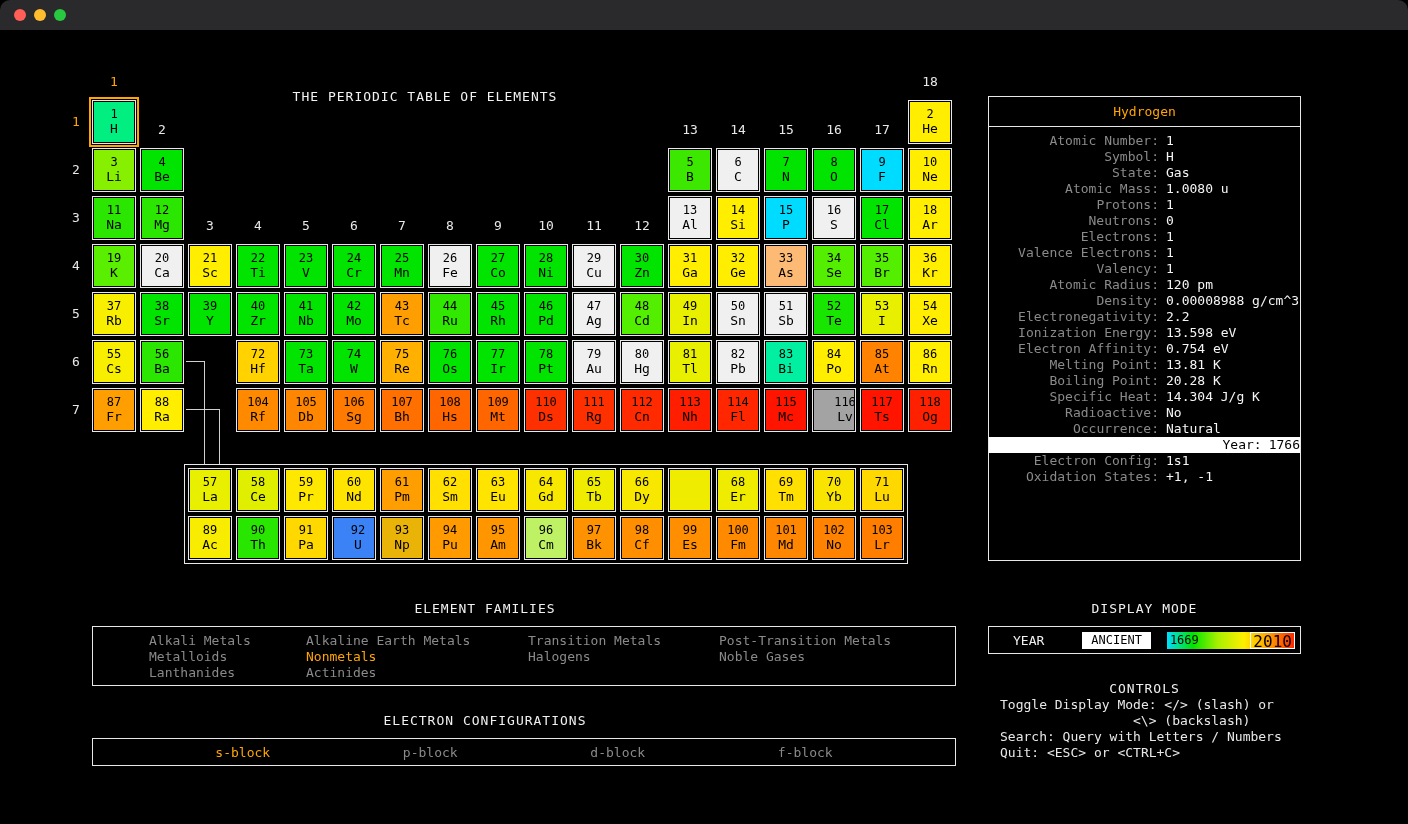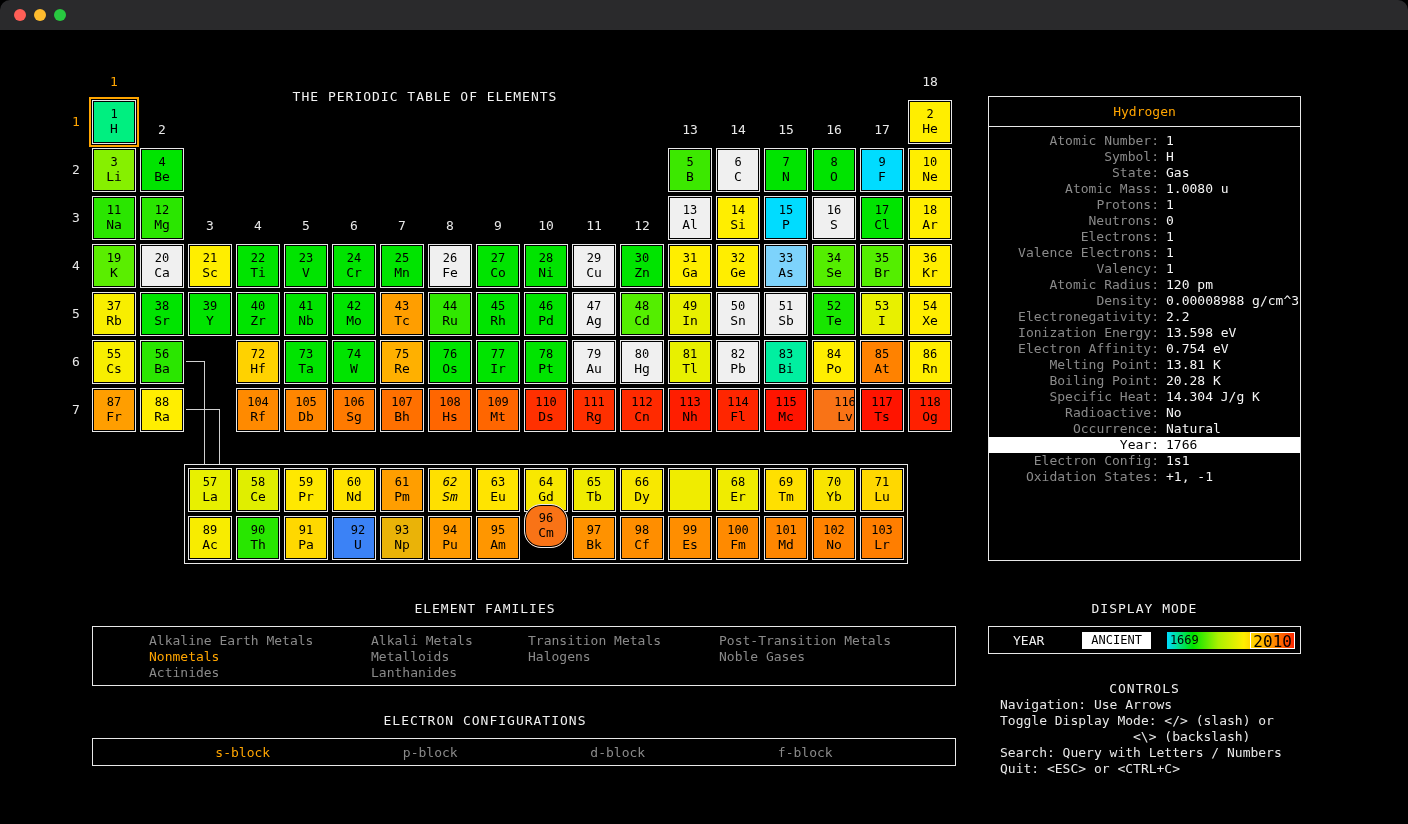--- a/index.html
+++ b/index.html
@@ -29,21 +29,21 @@
   .c2h { left:186px; top:409px; width:34px; height:1px; }
   .c2v { left:219px; top:409px; width:1px; height:55px; }
   .fb-box { position:absolute; left:184px; top:464px; width:724px; height:100px; border:1px solid #e8e8e8; }
 
   .panel { position:absolute; left:988px; top:96px; width:313px; height:465px; border:1px solid #e8e8e8; }
   .panel-title { height:30px; line-height:30px; text-align:center; border-bottom:1px solid #e8e8e8; color:#ffa500; }
   #detail-rows { padding-top:6px; }
   .drow { display:flex; height:16px; line-height:16px; padding-left:4px; white-space:pre; }
   .dlabel { width:166px; text-align:right; color:#8a8a8a; }
   .dvalue { margin-left:7px; color:#f5f5f5; }
-  .dhl { background:#ffffff; }
+  .dhl { background:#ffffff;justify-content:flex-end; }
   .dhl .dlabel, .dhl .dvalue { color:#000; }
 
   .sect-title { position:absolute; text-align:center; color:#f0f0f0; letter-spacing:1px; }
   .families-title { left:92px; top:601px; width:786px; }
   .configs-title { left:92px; top:713px; width:786px; }
   .dm-title { left:988px; top:601px; width:313px; }
   .controls-title { left:988px; top:681px; width:313px; }
 
   .box { position:absolute; border:1px solid #e8e8e8; }
   .families-box { left:92px; top:626px; width:864px; height:60px; padding:6px 0 0 56px; }
@@ -204,21 +204,21 @@
       <div class="symb">Zn</div>
     </div>
     <div class="cell" style="left: 668px; top: 244px; background: rgb(255, 238, 0);">
       <div class="num">31</div>
       <div class="symb">Ga</div>
     </div>
     <div class="cell" style="left: 716px; top: 244px; background: rgb(255, 238, 0);">
       <div class="num">32</div>
       <div class="symb">Ge</div>
     </div>
-    <div class="cell" style="left: 764px; top: 244px; background: #7dd3fc;">
+    <div class="cell" style="left: 764px; top: 244px; background: #fdba74;">
       <div class="num">33</div>
       <div class="symb">As</div>
     </div>
     <div class="cell" style="left: 812px; top: 244px; background: rgb(84, 238, 0);">
       <div class="num">34</div>
       <div class="symb">Se</div>
     </div>
     <div class="cell" style="left: 860px; top: 244px; background: rgb(84, 238, 0);">
       <div class="num">35</div>
       <div class="symb">Br</div>
@@ -416,21 +416,21 @@
       <div class="symb">Nh</div>
     </div>
     <div class="cell" style="left: 716px; top: 388px; background: rgb(255, 38, 0);">
       <div class="num">114</div>
       <div class="symb">Fl</div>
     </div>
     <div class="cell" style="left: 764px; top: 388px; background: rgb(255, 20, 0);">
       <div class="num">115</div>
       <div class="symb">Mc</div>
     </div>
-    <div class="cell" style="left: 812px; top: 388px; background: #f97316; padding-left: 22px;">
+    <div class="cell" style="left: 812px; top: 388px; background: #a3a3a3; padding-left: 22px;">
       <div class="num">116</div>
       <div class="symb">Lv</div>
     </div>
     <div class="cell" style="left: 860px; top: 388px; background: rgb(255, 20, 0);">
       <div class="num">117</div>
       <div class="symb">Ts</div>
     </div>
     <div class="cell" style="left: 908px; top: 388px; background: rgb(255, 32, 0);">
       <div class="num">118</div>
       <div class="symb">Og</div>
@@ -448,21 +448,21 @@
       <div class="symb">Pr</div>
     </div>
     <div class="cell" style="left: 332px; top: 468px; background: rgb(255, 228, 0);">
       <div class="num">60</div>
       <div class="symb">Nd</div>
     </div>
     <div class="cell" style="left: 380px; top: 468px; background: rgb(255, 158, 0);">
       <div class="num">61</div>
       <div class="symb">Pm</div>
     </div>
-    <div class="cell" style="left: 428px; top: 468px; background: rgb(255, 224, 0); font-style: italic;">
+    <div class="cell" style="left: 428px; top: 468px; background: rgb(255, 224, 0);">
       <div class="num">62</div>
       <div class="symb">Sm</div>
     </div>
     <div class="cell" style="left: 476px; top: 468px; background: rgb(255, 228, 0);">
       <div class="num">63</div>
       <div class="symb">Eu</div>
     </div>
     <div class="cell" style="left: 524px; top: 468px; background: rgb(248, 232, 0);">
       <div class="num">64</div>
       <div class="symb">Gd</div>
@@ -516,21 +516,21 @@
       <div class="symb">Np</div>
     </div>
     <div class="cell" style="left: 428px; top: 516px; background: rgb(255, 154, 0);">
       <div class="num">94</div>
       <div class="symb">Pu</div>
     </div>
     <div class="cell" style="left: 476px; top: 516px; background: rgb(255, 150, 0);">
       <div class="num">95</div>
       <div class="symb">Am</div>
     </div>
-    <div class="cell" style="left: 524px; top: 504px; background: #f97316; border-radius: 17px;">
+    <div class="cell" style="left: 524px; top: 516px; background: #bef264;">
       <div class="num">96</div>
       <div class="symb">Cm</div>
     </div>
     <div class="cell" style="left: 572px; top: 516px; background: rgb(255, 146, 0);">
       <div class="num">97</div>
       <div class="symb">Bk</div>
     </div>
     <div class="cell" style="left: 620px; top: 516px; background: rgb(255, 142, 0);">
       <div class="num">98</div>
       <div class="symb">Cf</div>
@@ -606,29 +606,29 @@
       <div class="drow"><span class="dlabel">Occurrence:</span><span class="dvalue">Natural</span></div>
       <div class="drow dhl"><span class="dlabel">Year:</span><span class="dvalue">1766</span></div>
       <div class="drow"><span class="dlabel">Electron Config:</span><span class="dvalue">1s1</span></div>
       <div class="drow"><span class="dlabel">Oxidation States:</span><span class="dvalue">+1, -1</span></div>
     </div>
 </div>
 
 <div class="sect-title families-title">ELEMENT FAMILIES</div>
 <div class="box families-box">
   <div id="families-grid">
+      <div class="fcol fcol1">
+        <div class="fitem">Alkali Metals</div>
+        <div class="fitem">Metalloids</div>
+        <div class="fitem">Lanthanides</div>
+      </div>
       <div class="fcol fcol2">
         <div class="fitem">Alkaline Earth Metals</div>
         <div class="fitem accent">Nonmetals</div>
         <div class="fitem">Actinides</div>
-      </div>
-      <div class="fcol fcol1">
-        <div class="fitem">Alkali Metals</div>
-        <div class="fitem">Metalloids</div>
-        <div class="fitem">Lanthanides</div>
       </div>
       <div class="fcol fcol3">
         <div class="fitem">Transition Metals</div>
         <div class="fitem">Halogens</div>
       </div>
       <div class="fcol fcol4">
         <div class="fitem">Post-Transition Metals</div>
         <div class="fitem">Noble Gases</div>
       </div>
     </div>
@@ -649,18 +649,17 @@
   <span class="dm-mode">YEAR</span>
   <span class="dm-ancient">ANCIENT</span>
   <span class="dm-gradient" style="background: linear-gradient(90deg, rgb(0, 220, 255), rgb(0, 228, 0), rgb(170, 240, 0), rgb(255, 238, 0), rgb(255, 158, 0), rgb(255, 34, 0));">
     <span class="dm-min">1669</span>
     <span class="dm-max">2010</span>
   </span>
 </div>
 
 <div class="sect-title controls-title">CONTROLS</div>
 <div id="controls-lines">
-    <div class="cline">Navigation: Use Arrows</div>
     <div class="cline">Toggle Display Mode: &lt;/&gt; (slash) or</div>
     <div class="cline ind">&lt;\&gt; (backslash)</div>
     <div class="cline">Search: Query with Letters / Numbers</div>
     <div class="cline">Quit: &lt;ESC&gt; or &lt;CTRL+C&gt;</div>
   </div>
 
 </body></html>

